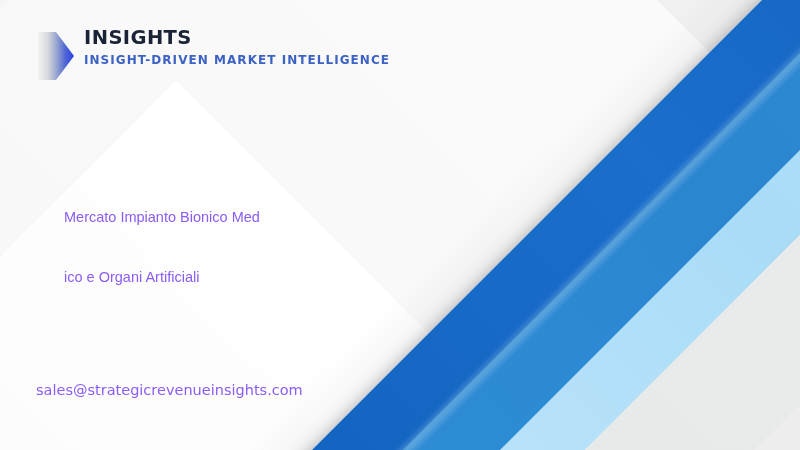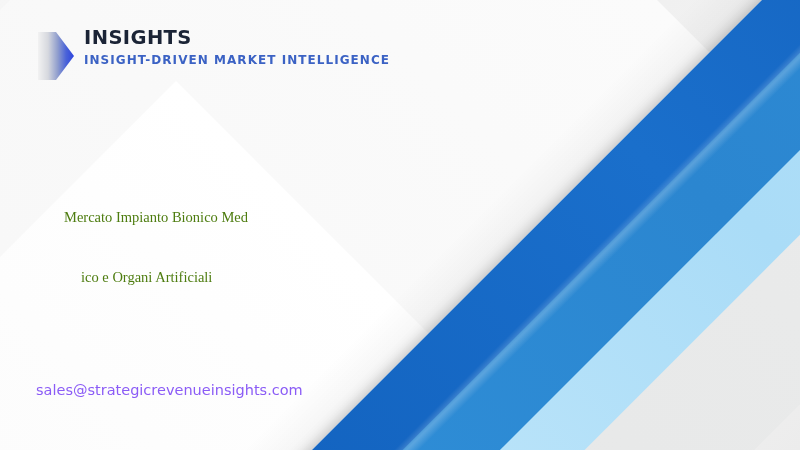--- a/index.html
+++ b/index.html
@@ -141,29 +141,28 @@
   }
 
   
   .title-block {
     position: absolute;
     left: 64px;
     top: 208px;
     width: 430px;
   }
   .title-line {
-    font-family: Liberation Serif, serif;
+    font-family: Liberation Sans, sans-serif;
     font-size: 14.5px;
-    color: #4d7c0f;
+    color: #8b5cf6;
     line-height: 1.25;
     white-space: nowrap;
   }
   .title-line + .title-line {
     margin-top: 42px;
-    margin-left: 17px;
   }
 
   .contact {
     position: absolute;
     left: 36px;
     top: 382px;
     font-family: "DejaVu Sans", sans-serif;
     font-size: 14.5px;
     color: #8b5cf6;
     white-space: nowrap;

